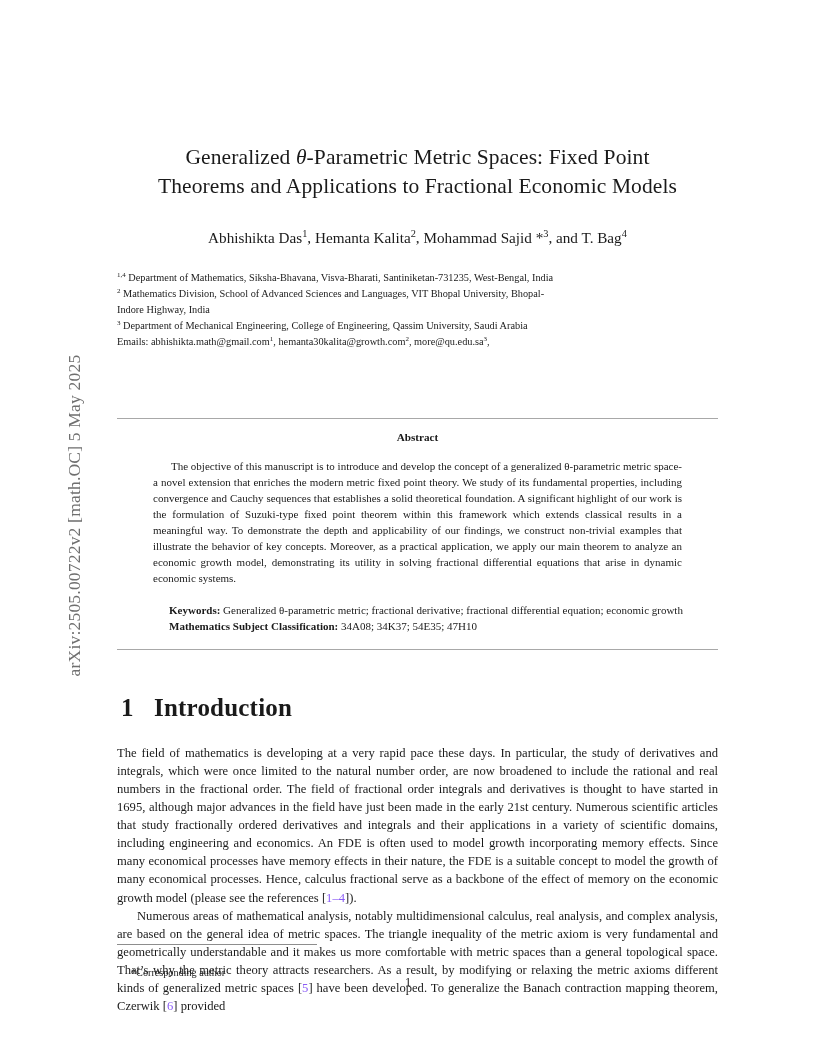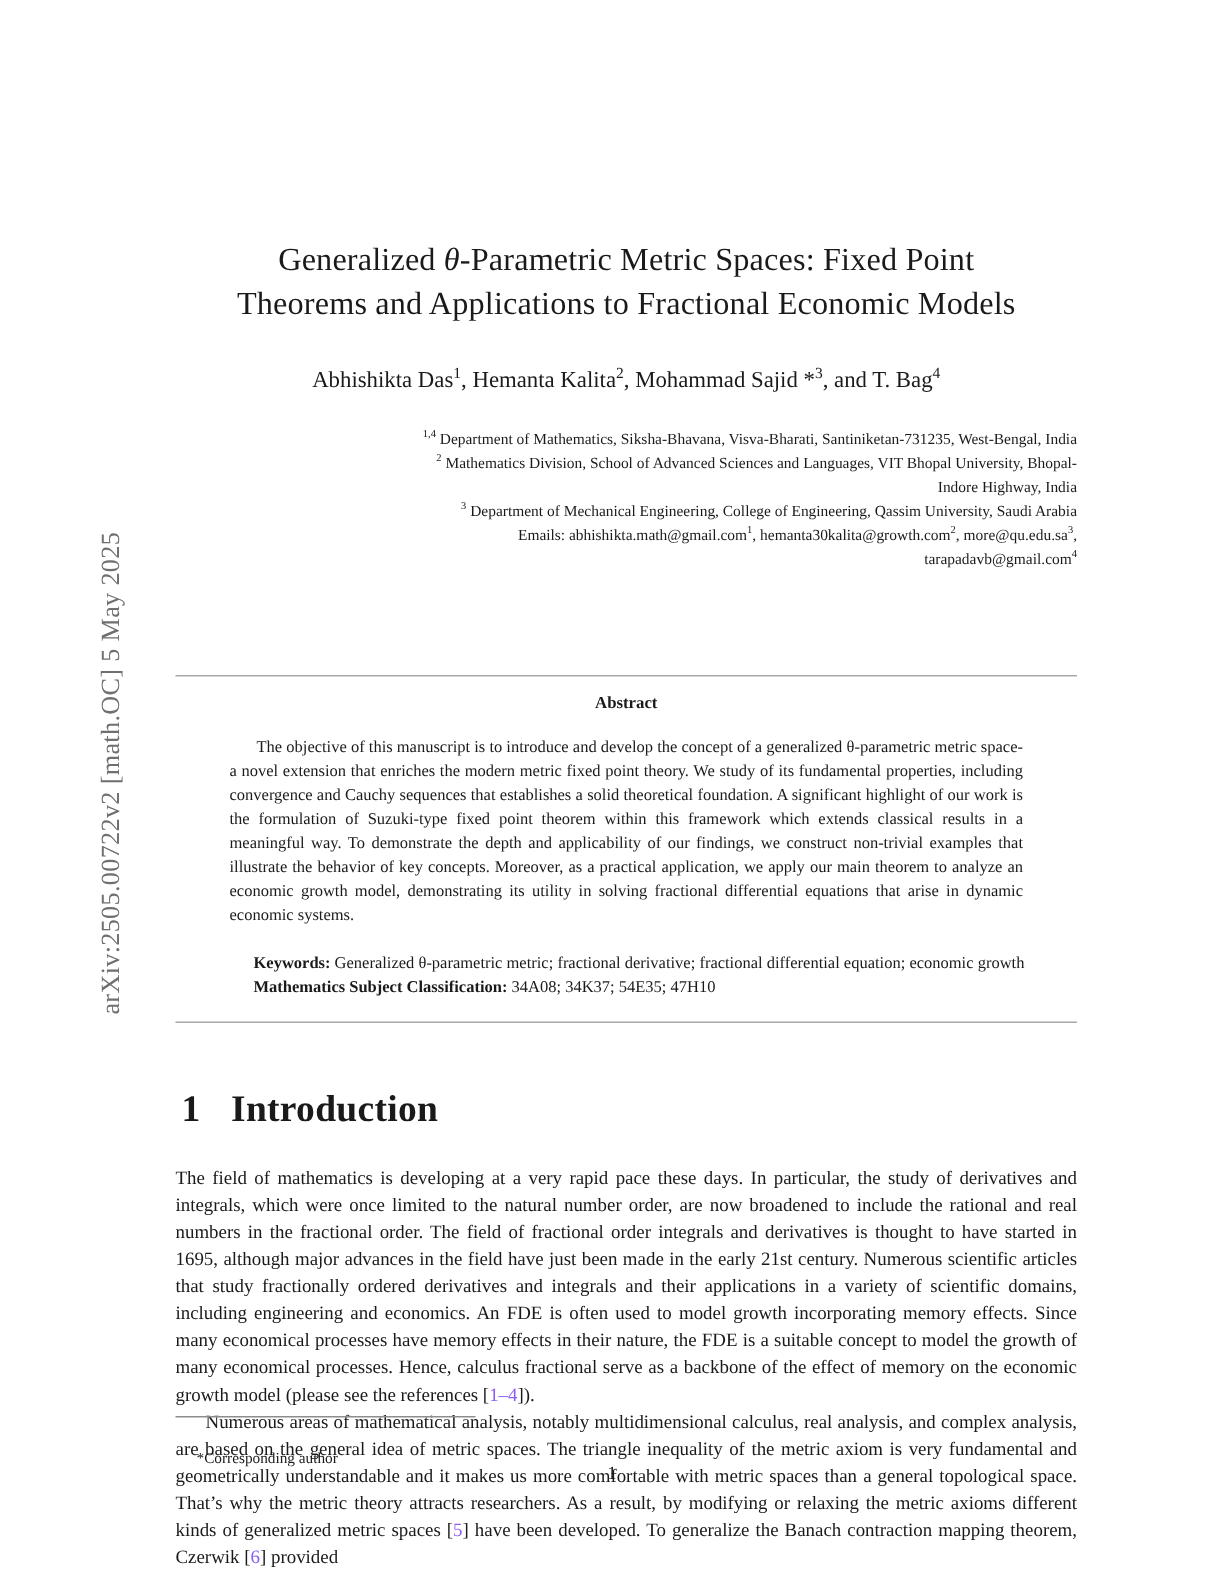--- a/index.html
+++ b/index.html
@@ -30,21 +30,21 @@
     letter-spacing: 0.2px;
     color: #6f6f6f;
     white-space: nowrap;
     text-align: center;
   }
 
   
   .content {
     position: absolute;
     left: 117px;
-    top: 16px;
+    top: 0;
     width: 601px;
   }
 
   .title {
     margin: 0;
     padding-top: 143px;
     font-size: 21.5px;
     font-weight: normal;
     line-height: 1.33;
     text-align: center;
@@ -58,21 +58,21 @@
     font-size: 15.2px;
     text-align: center;
     line-height: 1.4;
   }
   sup { font-size: 0.68em; vertical-align: super; line-height: 0; }
 
   .affiliations {
     margin: 0;
     padding-top: 22px;
     font-size: 10.3px;
-    text-align: right;
+    text-align: left;
     line-height: 1.55;
   }
   .affiliations div { margin: 0; }
 
   
   .rule {
     height: 0;
     border-top: 1.6px solid #a8a8a8;
     margin: 0;
   }
@@ -170,21 +170,20 @@
     <div class="authors">
       <span><span>Abhishikta Das</span><sup>1</sup><span>, </span></span><span><span>Hemanta Kalita</span><sup>2</sup><span>, </span></span><span><span>Mohammad Sajid *</span><sup>3</sup><span>, and </span></span><span><span>T. Bag</span><sup>4</sup></span>
     </div>
 
     <div class="affiliations">
       <div><sup>1,4</sup><span> Department of Mathematics, Siksha-Bhavana, Visva-Bharati, Santiniketan-731235, West-Bengal, India</span></div>
       <div><sup>2</sup><span> Mathematics Division, School of Advanced Sciences and Languages, VIT Bhopal University, Bhopal-</span></div>
       <div><span>Indore Highway, India</span></div>
       <div><sup>3</sup><span> Department of Mechanical Engineering, College of Engineering, Qassim University, Saudi Arabia</span></div>
       <div><span>Emails: abhishikta.math@gmail.com</span><sup>1</sup><span>, hemanta30kalita@growth.com</span><sup>2</sup><span>, more@qu.edu.sa</span><sup>3</sup><span>,</span></div>
-      <div><span>tarapadavb@gmail.com</span><sup>4</sup></div>
     </div>
 
     <div class="rule abs-top"></div>
 
     <div class="abstract-wrap">
       <div class="abstract-inner">
         <div class="abstract-head">Abstract</div>
         <p class="abstract-body"><span>The objective of this manuscript is to introduce and develop the concept of a generalized </span><span class="ital">θ</span><span>-parametric metric space-a novel extension that enriches the modern metric fixed point theory. We study of its fundamental properties, including convergence and Cauchy sequences that establishes a solid theoretical foundation. A significant highlight of our work is the formulation of Suzuki-type fixed point theorem within this framework which extends classical results in a meaningful way. To demonstrate the depth and applicability of our findings, we construct non-trivial examples that illustrate the behavior of key concepts. Moreover, as a practical application, we apply our main theorem to analyze an economic growth model, demonstrating its utility in solving fractional differential equations that arise in dynamic economic systems.</span></p>
       </div>
       <div class="kw-block">

